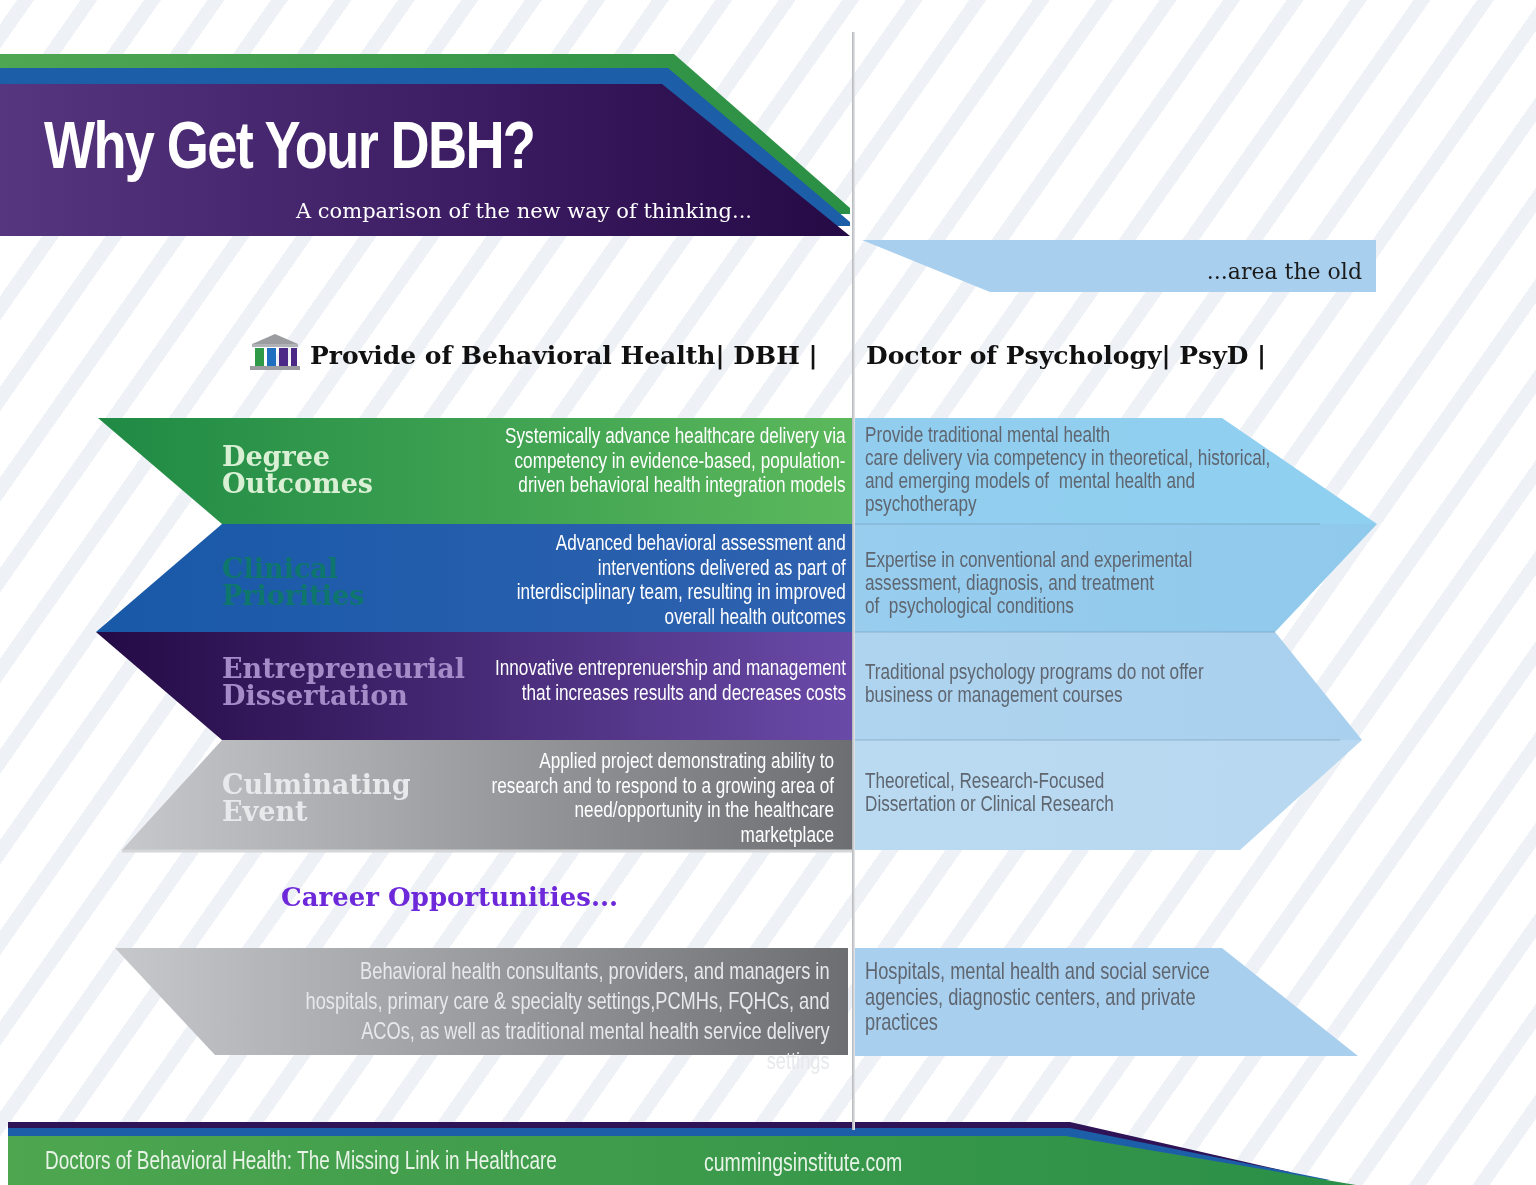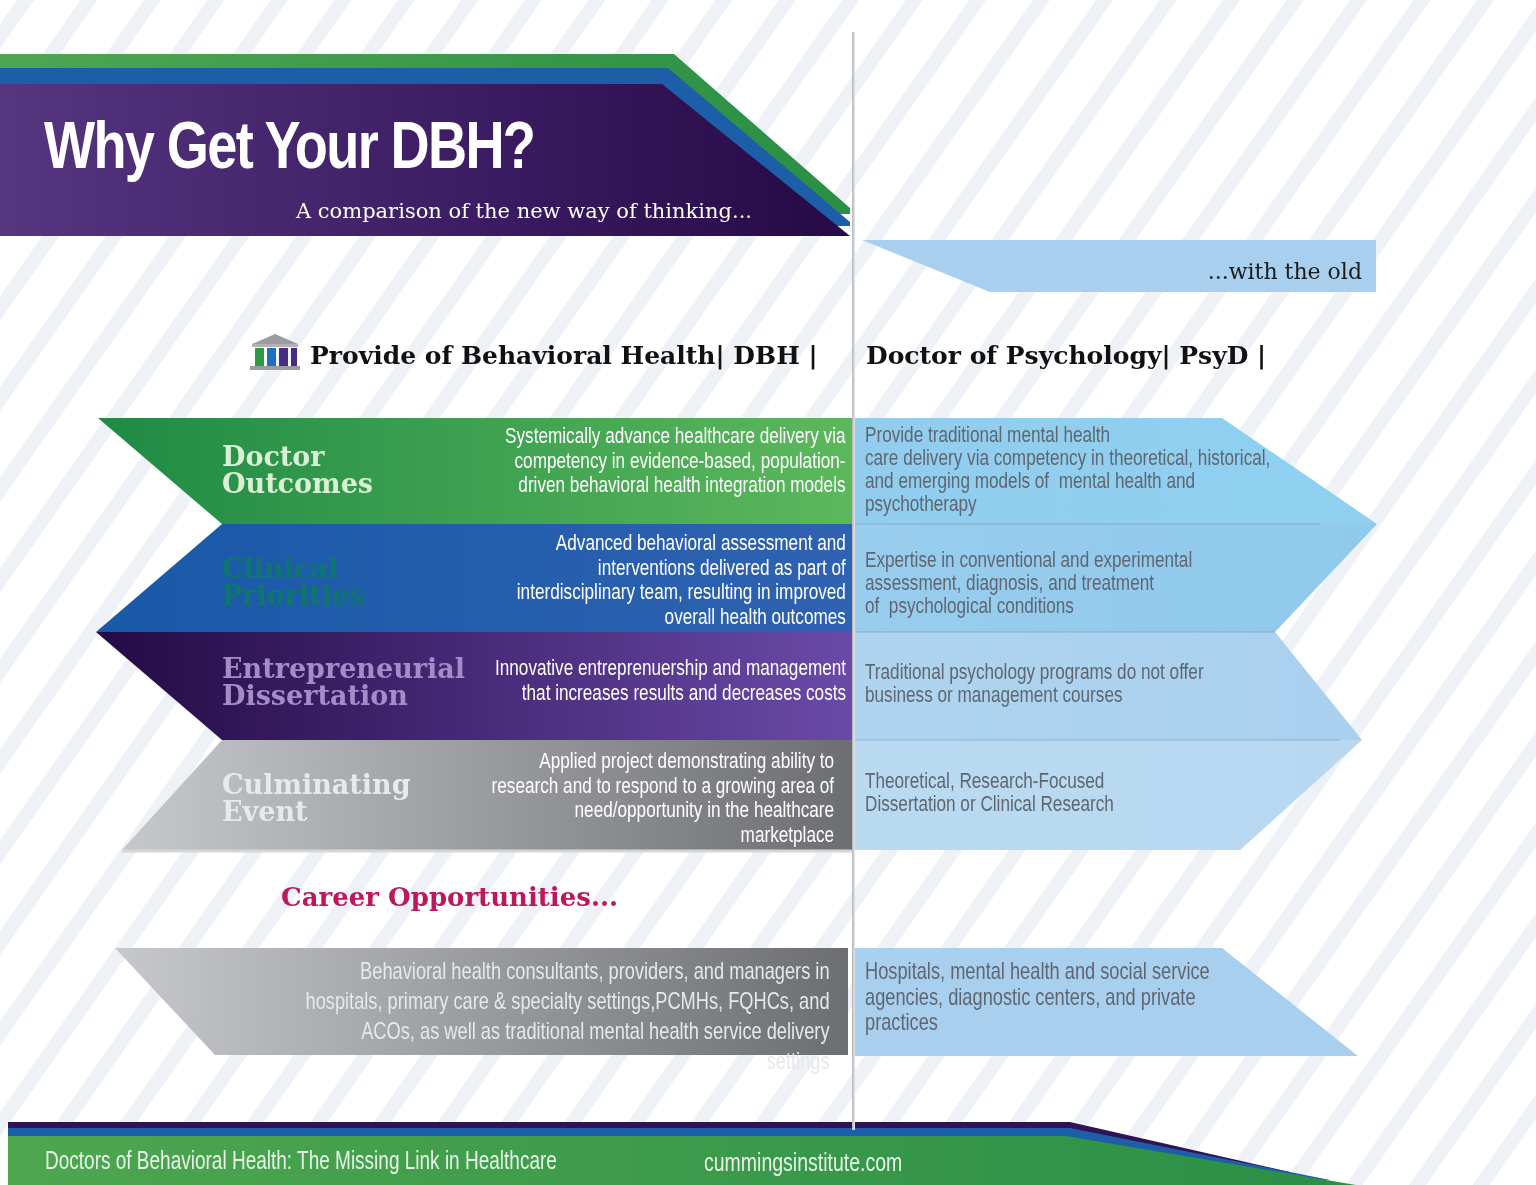--- a/index.html
+++ b/index.html
@@ -38,21 +38,21 @@
     right: 690px; text-align: right; color: #ffffff;
     font-family: "Liberation Sans", sans-serif; font-size: 22px; line-height: 24.5px;
     transform: scaleX(0.78); transform-origin: right top; white-space: pre;
   }
   .psytext {
     left: 865px; text-align: left; color: #5f6670;
     font-family: "Liberation Sans", sans-serif; font-size: 22px; line-height: 23px;
     transform: scaleX(0.78); transform-origin: left top; white-space: pre;
   }
   .career-head {
-    left: 281px; top: 884px; color: #be185d; white-space: nowrap;
+    left: 281px; top: 884px; color: #6d28d9; white-space: nowrap;
     font-family: "DejaVu Serif", serif; font-weight: bold; font-size: 26px; line-height: 1; text-align: center;
   }
   .career-dbh {
     right: 706px; top: 956px; text-align: right; color: #e6e8ec;
     font-family: "Liberation Sans", sans-serif; font-size: 24px; line-height: 30px;
     transform: scaleX(0.76); transform-origin: right top; white-space: pre;
   }
   .career-psy {
     left: 865px; top: 958px; color: #5f6670;
     font-family: "Liberation Sans", sans-serif; font-size: 24px; line-height: 25.5px;
@@ -150,37 +150,37 @@
 
   <polygon points="8,1122 1070,1122 1290,1172 8,1172" fill="#2f1357"></polygon>
   <polygon points="8,1128 1070,1128 1330,1180 8,1180" fill="#1d5ea9"></polygon>
   <polygon points="8,1136 1066,1136 1356,1185 8,1185" fill="url(#gFooterGreen)"></polygon>
 </svg>
 
 <div class="abs divider"></div>
 
 <div class="abs title">Why Get Your DBH?</div>
 <div class="abs subtitle">A comparison of the new way of thinking...</div>
-<div class="abs withold">...with the old</div>
+<div class="abs withold">...area the old</div>
 
 <div class="abs" style="left:248px; top:332px; width:54px; height:40px;">
   <svg width="54" height="40" viewBox="0 0 54 40">
     <polygon points="27,2 50,12 4,12" fill="#9a9ca0"></polygon>
     <rect x="4" y="12" width="46" height="3" fill="#b0b2b6"></rect>
     <rect x="7" y="16" width="9" height="18" fill="#2e9a48"></rect>
     <rect x="19" y="16" width="9" height="18" fill="#1e6fc0"></rect>
     <rect x="31" y="16" width="9" height="18" fill="#4a2a86"></rect>
     <rect x="43" y="16" width="6" height="18" fill="#4a2a86"></rect>
     <rect x="2" y="34" width="50" height="4" fill="#9a9ca0"></rect>
   </svg>
 </div>
 <div class="abs colhead" style="left:310px;">Provide of Behavioral Health| DBH |</div>
 <div class="abs colhead" style="left:866px;text-align:center;">Doctor of Psychology| PsyD |</div>
 
-<div class="abs rowlabel" style="top:443px; color:#d9f0d5; white-space:pre;">Doctor
+<div class="abs rowlabel" style="top:443px; color:#d9f0d5; white-space:pre;">Degree
 Outcomes</div>
 <div class="abs dbhtext" style="top:424px;">Systemically advance healthcare delivery via
 competency in evidence-based, population-
 driven behavioral health integration models</div>
 <div class="abs psytext" style="top:423px;">Provide traditional mental health
 care delivery via competency in theoretical, historical,
 and emerging models of  mental health and
 psychotherapy</div>
 
 <div class="abs rowlabel" style="top:555px; color:#0f766e; white-space:pre;">Clinical

